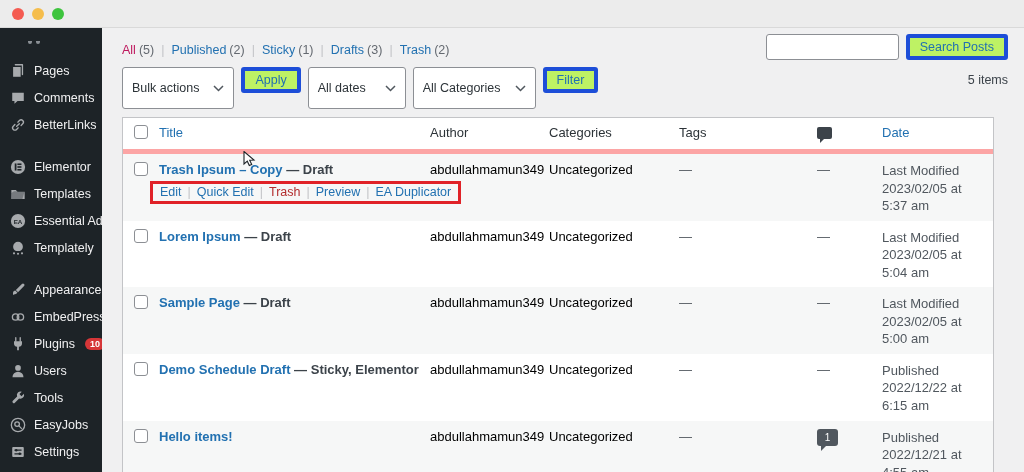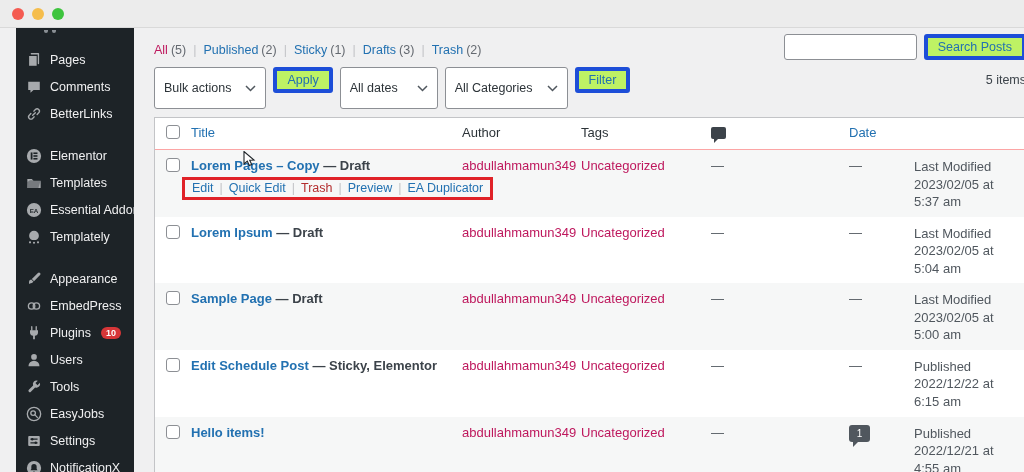--- a/index.html
+++ b/index.html
@@ -10,21 +10,21 @@
   
   .titlebar { height:28px; background:#ececec; border-bottom:1px solid #d9d9d9; display:flex; align-items:center; padding-left:12px; gap:8px; }
   .tl-dot { width:12px; height:12px; border-radius:50%; }
   .tl-red { background:#f45b51; }
   .tl-yellow { background:#f5bd4c; }
   .tl-green { background:#3ec43e; }
 
   .body { display:flex; height:444px; }
 
   
-  .sidebar { width:118px; background:#1d2327; color:#f0f0f1; padding-top:2px; flex-shrink:0; overflow:hidden;margin-left:16px; }
+  .sidebar { width:102px; background:#1d2327; color:#f0f0f1; padding-top:13px; flex-shrink:0; overflow:hidden; }
   .partial-dots { height:6px; margin:0 0 6px 28px; display:flex; gap:4px; }
   .partial-dots i { width:4px; height:3px; background:#8a8f94; border-radius:0 0 2px 2px; }
   .sb-group { padding:4px 0; }
   .sb-group + .sb-group { margin-top:7px; }
   .sb-item { display:flex; align-items:center; gap:8px; padding:5px 4px 5px 9px; font-size:12.5px; color:#f0f0f1; cursor:pointer; white-space:nowrap; }
   .sb-icon { width:17px; height:17px; flex-shrink:0; display:inline-flex; align-items:center; justify-content:center; color:#a7aaad; }
   .sb-icon svg { width:16px; height:16px; }
   .sb-badge { background:#d63638; color:#fff; font-size:9px; font-weight:bold; border-radius:8px; padding:1px 5px; margin-left:2px; }
 
   
@@ -44,33 +44,33 @@
 
   .toolbar-row { display:flex; justify-content:space-between; align-items:flex-start; margin-top:7px; }
   .tb-left { display:flex; gap:7px; }
   .select { height:42px; background:#fff; border:1px solid #8c8f94; border-radius:3px; font-size:12.5px; color:#2c3338; display:inline-flex; align-items:center; gap:14px; padding:0 9px; cursor:pointer; }
   .select svg { flex-shrink:0; }
   .items-count { font-size:12.5px; color:#3c434a; padding-top:6px; }
 
   
   .table { margin-top:8px; background:#fff; border:1px solid #c3c4c7; width:872px; font-size:13px; }
   .trow { display:grid; grid-template-columns:36px 271px 119px 130px 138px 65px 1fr; align-items:start; }
-  .thead { border-bottom:1px solid #fca5a5; }
+  .thead { border-bottom:5px solid #fca5a5; }
   .tfoot { border-top:1px solid #c3c4c7; }
   .thead .cell, .tfoot .cell { padding:7px 8px 7px 0; font-weight:normal; color:#2c3338; }
   .cell { padding:8px 8px 6px 0; min-height:46px; }
   .thead .cell, .tfoot .cell { min-height:0; }
   .cb-cell { display:flex; justify-content:center; padding:8px 0 0 0; min-height:0; }
   .thead .cb-cell, .tfoot .cb-cell { padding-top:7px; }
   .checkbox { width:14px; height:14px; border:1px solid #8c8f94; border-radius:3px; background:#fff; cursor:pointer; }
   .col-link { color:#2271b1; cursor:pointer; text-decoration:none; }
   .row-striped { background:#f6f7f7; }
   .title-link { color:#2271b1; font-weight:bold; text-decoration:none; cursor:pointer; }
   .post-state { color:#3c434a; font-weight:600; }
-  .a-link { color:#be185d; text-decoration:none; cursor:pointer; }
+  .a-link { color:#000000; text-decoration:none; cursor:pointer; }
   .dash { color:#50575e; }
   .date-cell { color:#50575e; line-height:1.35; }
 
   .rowactions-wrap { margin-top:4px; margin-left:-9px; }
   .rowactions { display:inline-block; border:3px solid #e02228; padding:1px 7px 2px 7px; font-size:12.5px; white-space:nowrap; }
   .rowactions a { text-decoration:none; cursor:pointer; color:#2271b1; }
   .rowactions a.danger { color:#b32d2e; }
   .rowactions a + a::before { content:"|"; color:#c3c4c7; margin:0 6px; cursor:default; }
 
   .comment-bubble { width:15px; height:12px; background:#3c434a; border-radius:2px; position:relative; display:inline-block; margin-top:2px; }
@@ -291,31 +291,32 @@
       </div>
 
       <div class="table">
 
         <div class="trow thead">
           <div class="cb-cell">
               <span class="checkbox"></span>
             </div>
           <div class="cell"><a class="col-link">Title</a></div>
           <div class="cell">Author</div>
+          <div class="cell">Categories</div>
           <div class="cell">Tags</div>
           <div class="cell"><span class="comment-bubble"></span></div>
           <div class="cell"><a class="col-link">Date</a></div>
         </div>
 
         <div class="trow row-striped">
           <div class="cb-cell">
               <span class="checkbox"></span>
             </div>
           <div class="cell">
-            <a class="title-link">Lorem Pages – Copy</a>
+            <a class="title-link">Trash Ipsum – Copy</a>
             <span class="post-state">— Draft</span>
             <div class="rowactions-wrap">
               <span class="rowactions">
                 <a>Edit</a><a>Quick Edit</a><a class="danger">Trash</a><a>Preview</a><a>EA Duplicator</a>
               </span>
             </div>
           </div>
           <div class="cell"><a class="a-link">abdullahmamun349</a></div>
           <div class="cell"><a class="a-link">Uncategorized</a></div>
           <div class="cell dash">—</div>
@@ -360,21 +361,21 @@
             <div>Last Modified</div>
             <div>2023/02/05 at 5:00 am</div>
           </div>
         </div>
 
         <div class="trow" style="min-height:58px;">
           <div class="cb-cell">
               <span class="checkbox"></span>
             </div>
           <div class="cell">
-            <a class="title-link">Edit Schedule Post</a>
+            <a class="title-link">Demo Schedule Draft</a>
             <span class="post-state">— Sticky, Elementor</span>
           </div>
           <div class="cell"><a class="a-link">abdullahmamun349</a></div>
           <div class="cell"><a class="a-link">Uncategorized</a></div>
           <div class="cell dash">—</div>
           <div class="cell dash">—</div>
           <div class="cell date-cell">
             <div>Published</div>
             <div>2022/12/22 at 6:15 am</div>
           </div>

